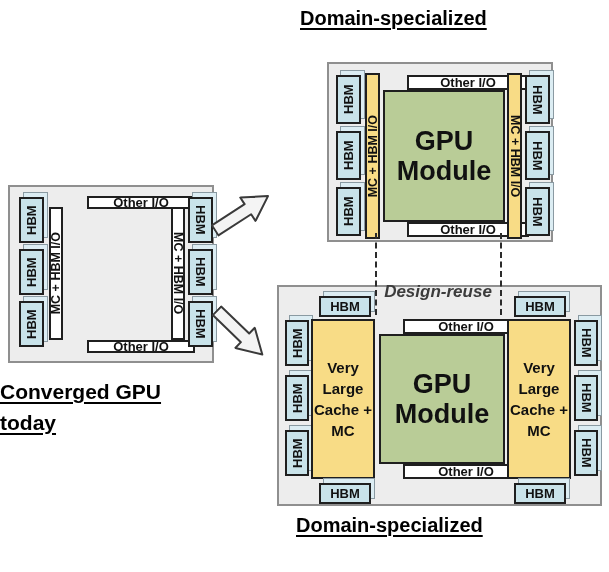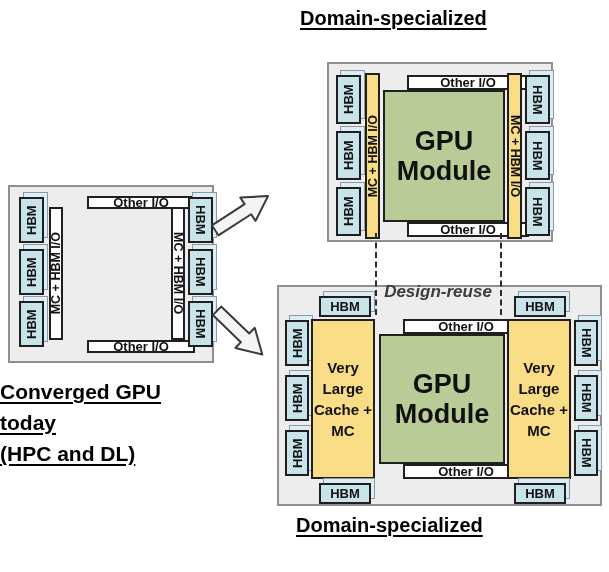--- a/index.html
+++ b/index.html
@@ -210,20 +210,19 @@
       <div class="hbm-face">HBM</div>
     </div>
     <div class="hbm hbm-h" style="left:235px;top:196px;">
       <div class="hbm-back"></div>
       <div class="hbm-face">HBM</div>
     </div>
   </div>
 
   <div class="caption cap-conv">
     <div class="cap-line">Converged GPU today</div>
-    <div class="cap-line">(HPC and DL)</div>
   </div>
 
   <div class="caption cap-dl">
     <div class="cap-line">Domain-specialized</div>
   </div>
 
 </div>
 
 </body></html>

